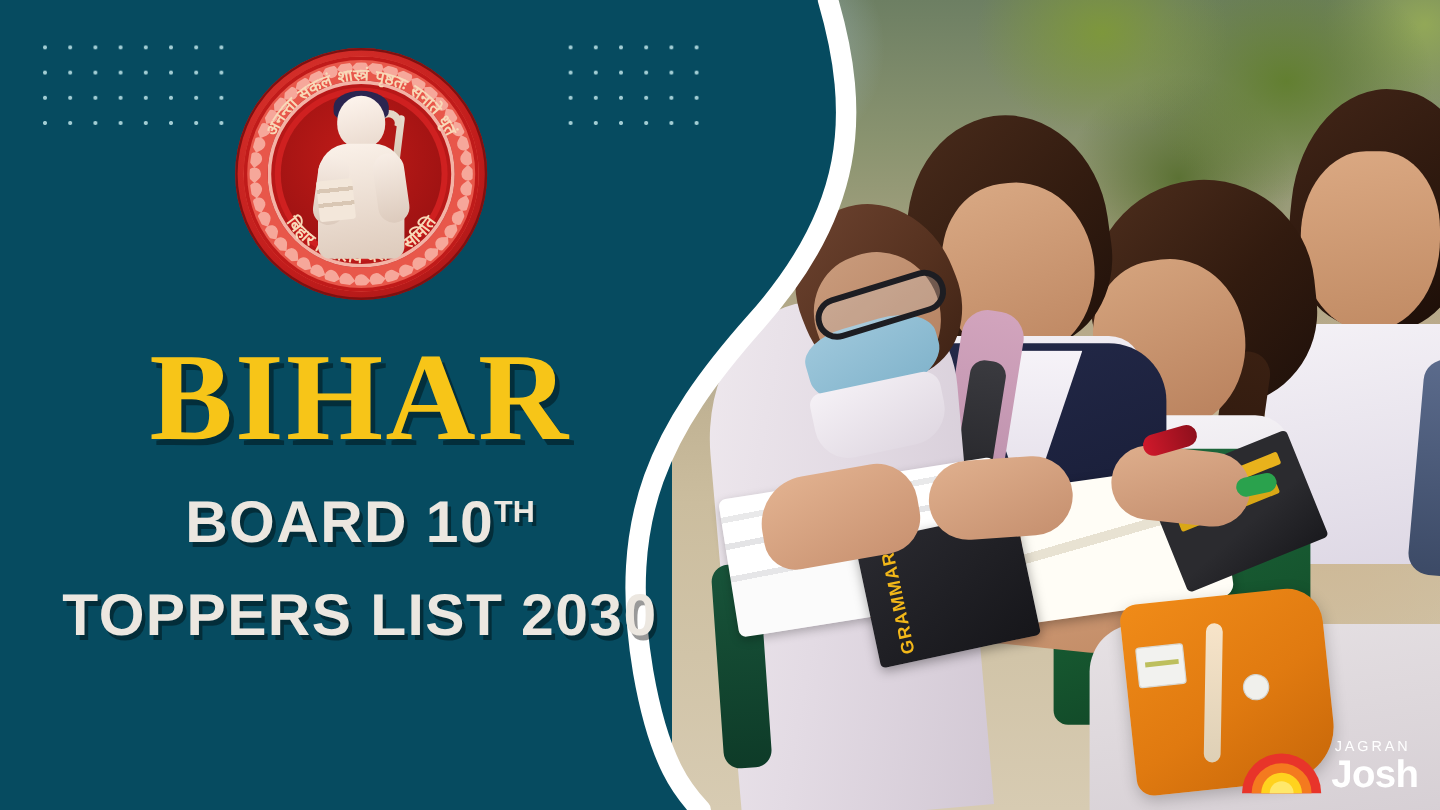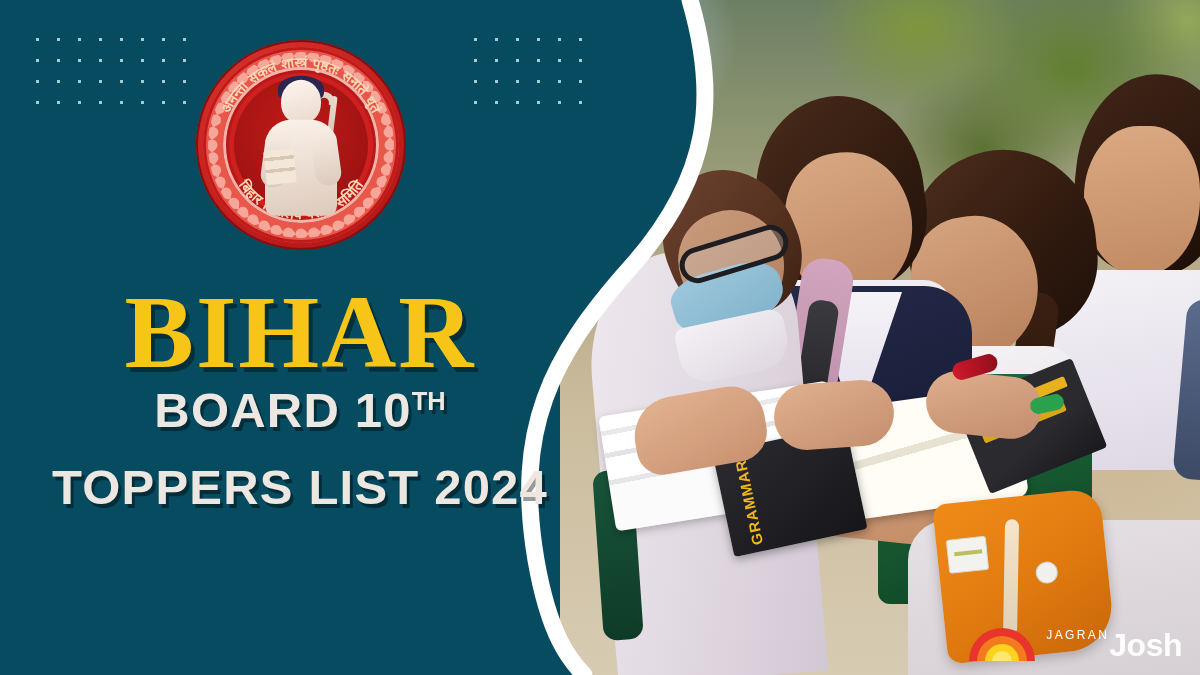--- a/index.html
+++ b/index.html
@@ -227,35 +227,35 @@
     font-weight:700; font-size:104px; line-height:.96;
     letter-spacing:2px; color:#f7c518;
     text-shadow:4px 5px 0 rgba(0,0,0,.38);
   }
   #title-line2, #title-line3 {
     font-family:"Liberation Sans", sans-serif;
     font-weight:700; color:#ece7e0;
     text-shadow:3px 4px 0 rgba(0,0,0,.40);
     font-stretch:condensed;
   }
-  #title-line2 { font-size:49px; letter-spacing:1.2px; }
+  #title-line2 { font-size:49px; letter-spacing:1.2px; margin-top:26px; }
   #title-line3 { font-size:49px; letter-spacing:1.2px; margin-top:21px; }
   #title-line2 sup { font-size:.52em; vertical-align:super; letter-spacing:0; }
 
   
   #jj { position:absolute; right:18px; bottom:14px; height:62px;
     display:flex; align-items:flex-end; gap:8px; }
   #jj-mark { position:relative; width:66px; height:38px; }
   .arc { position:absolute; bottom:0; left:50%; transform:translateX(-50%);
     border-radius:999px 999px 0 0; }
   .arc-red    { width:66px; height:33px; background:#e8342a; }
   .arc-orange { width:50px; height:25px; background:#f47a1f; }
   .arc-yellow { width:34px; height:17px; background:#ffd21e; }
   .arc-core   { width:20px; height:10px; background:#ffe86b; }
-  #jj-text { display:flex; flex-direction:row; align-items:flex-start; line-height:1; }
+  #jj-text { display:flex; flex-direction:column; align-items:flex-start; line-height:1; }
   #jj-jagran { font-size:12px; letter-spacing:2.4px; color:#ffffff; font-weight:400;
     margin-bottom:1px; margin-left:3px; }
   #jj-josh { font-size:32px; font-weight:700; color:#ffffff; letter-spacing:-.5px; }
 </style>
 </head>
 <body>
 
 <div id="stage">
 
   <div id="photo-wrap">
@@ -407,21 +407,21 @@
       <span class="fig-arm-r"></span>
       <span class="fig-book"></span>
     </div>
   </div>
 
   <div id="headline">
     <div id="title-main">BIHAR</div>
     <div id="title-line2">
       <span>BOARD 10</span><sup>TH</sup>
     </div>
-    <div id="title-line3">TOPPERS LIST 2024</div>
+    <div id="title-line3">TOPPERS LIST 2030</div>
   </div>
 
   <div id="jj">
     <div id="jj-mark">
       <span class="arc arc-red"></span>
       <span class="arc arc-orange"></span>
       <span class="arc arc-yellow"></span>
       <span class="arc arc-core"></span>
     </div>
     <div id="jj-text">

